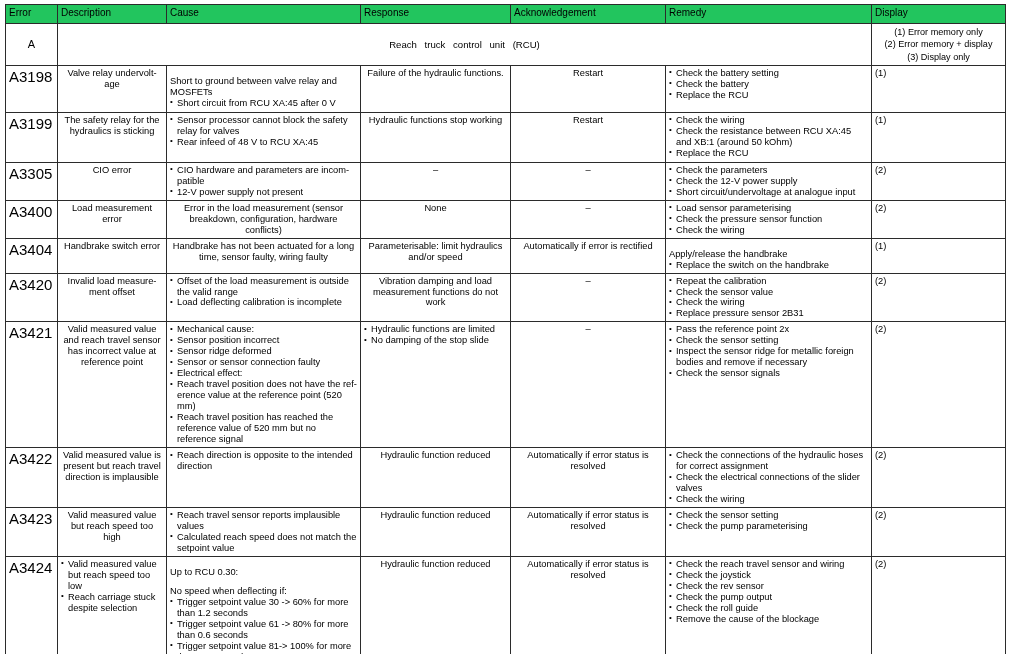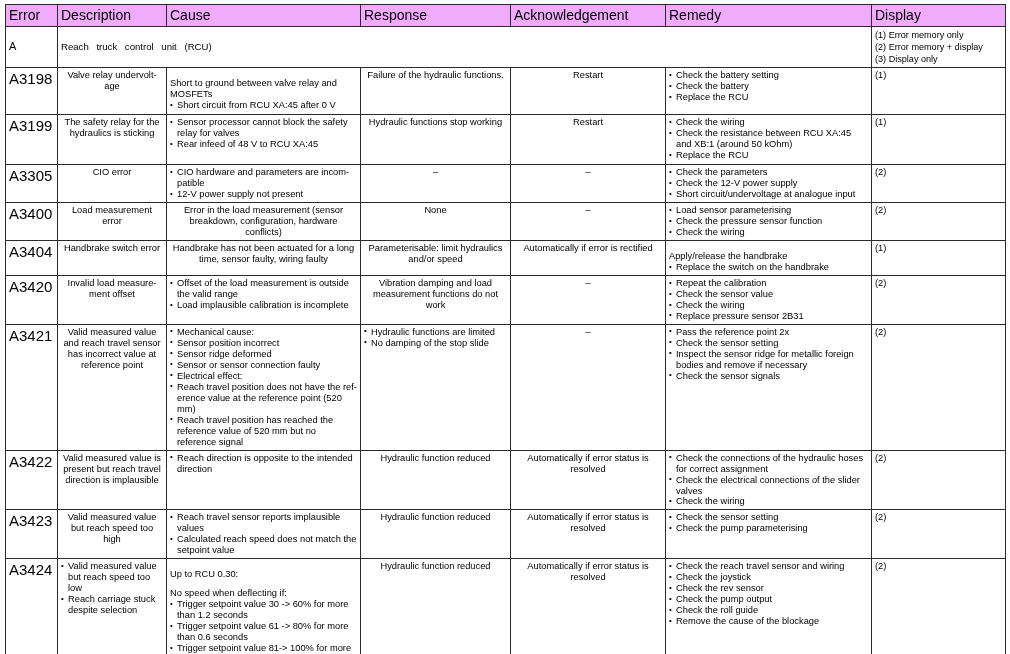--- a/index.html
+++ b/index.html
@@ -33,42 +33,43 @@
     border: 1px solid #2b2b2b;
     vertical-align: top;
     padding: 2px 3px 2px 3px;
     text-align: left;
     font-weight: normal;
     word-wrap: break-word;
     overflow-wrap: break-word;
   }
   
   thead th {
-    background: #f0abfc;
+    background: #22c55e;
     font-weight: bold;
-    font-size: 14px;
+    font-size: 10px;
     height: 14px;
     padding-top: 2px;
     padding-bottom: 2px;
     vertical-align: middle;
   }
   th.col-error { text-align: center; }
 
   
   .col-error        { width: 52px; }
   .col-description  { width: 109px; }
   .col-cause        { width: 194px; }
   .col-response     { width: 150px; }
   .col-ack          { width: 155px; }
   .col-remedy       { width: 206px; }
   .col-display      { width: 134px; }
 
   
   tr.group-row td {
     vertical-align: middle;
+    text-align: center;
   }
   td.group-code {
     text-align: center;
     font-weight: bold;
     font-size: 11px;
     vertical-align: middle;
   }
   td.group-title {
     text-align: center;
     font-weight: bold;
@@ -280,21 +281,21 @@
           <td class="mid">(1)</td>
         </tr>
         <tr style="height: 38px;">
           <td class="code-cell">A3420</td>
           <td class="mid">
             <span class="dash">Invalid load measure-ment offset</span>
           </td>
           <td>
             <ul class="bullets">
               <li>Offset of the load measurement is outside the valid range</li>
-              <li>Load implausible calibration is incomplete</li>
+              <li>Load deflecting calibration is incomplete</li>
             </ul>
           </td>
           <td class="mid">
             <span class="dash">Vibration damping and load measurement functions do not work</span>
           </td>
           <td class="mid">
             <span class="dash">–</span>
           </td>
           <td class="mid">
             <ul class="bullets">

